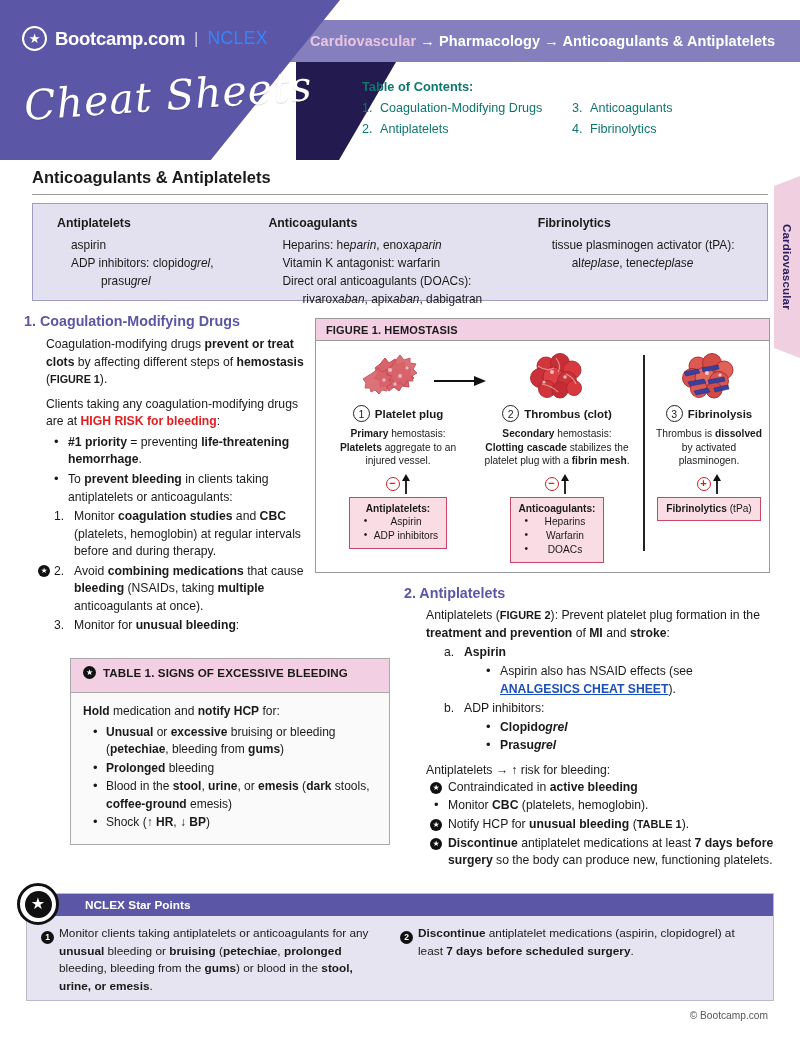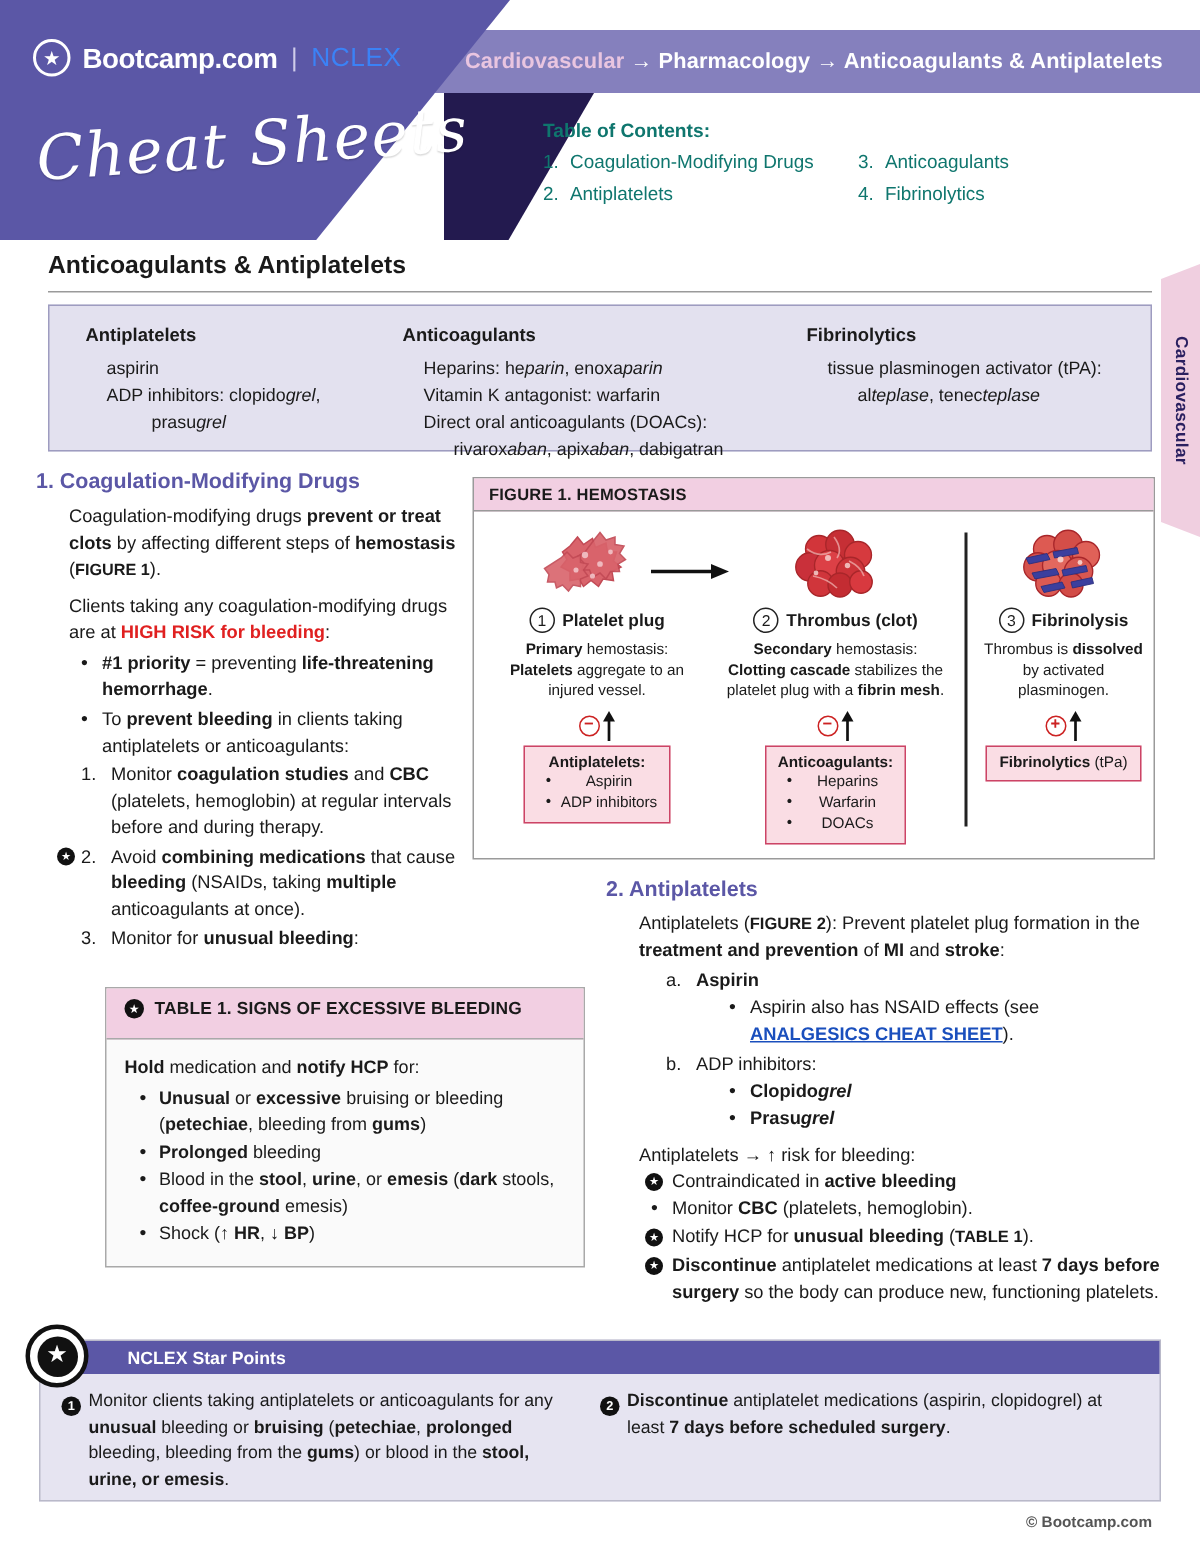--- a/index.html
+++ b/index.html
@@ -248,21 +248,21 @@
     width: 18px; flex: none; font-weight: bold; font-size: 12px;
   }
   .nclex-num span {
     display: inline-flex; width: 13px; height: 13px; border-radius: 50%;
     background: #111; color: #fff; font-size: 8.5px; align-items: center;
     justify-content: center; font-weight: bold; position: relative; top: 2px;
   }
   .copyright {
     position: absolute; left: 0; top: 1010px; width: 736px; text-align: right;
     font-size: 10.2px; color: #555;
-    padding-right: 0; left: 32px; font-weight: bold;
+    padding-right: 0; left: 32px;
   }
 </style>
 </head>
 <body>
 
 <div class="header">
   <div class="hdr-breadcrumb-bar">
     <div class="hdr-breadcrumb-text">
       <span class="cat">Cardiovascular</span><span> → Pharmacology → Anticoagulants &amp; Antiplatelets</span>
     </div>

